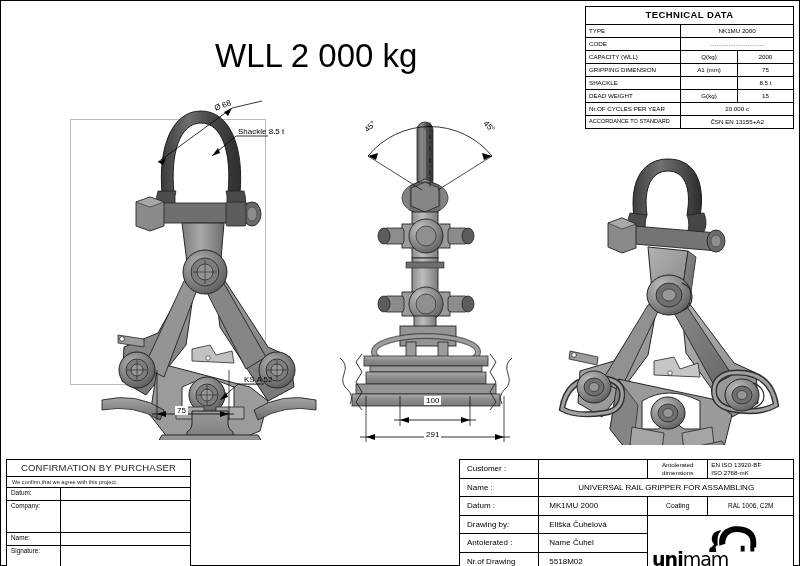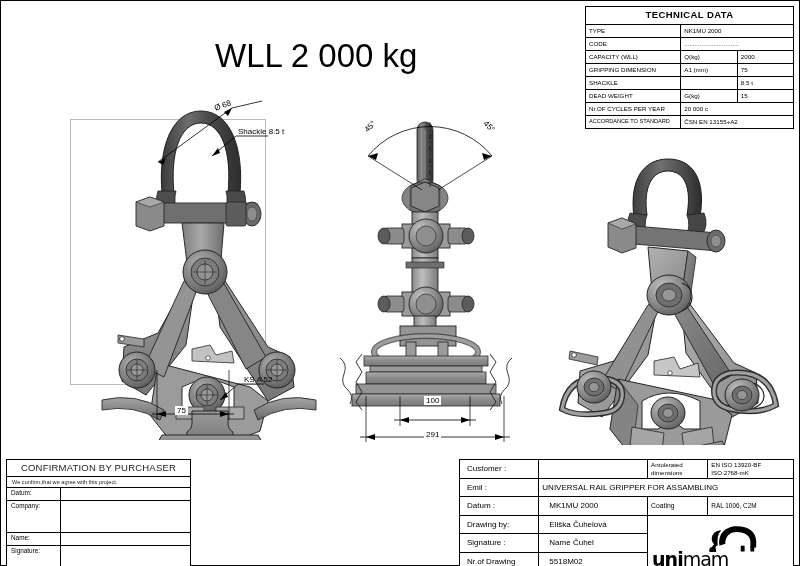--- a/index.html
+++ b/index.html
@@ -14,21 +14,21 @@
   }
 
   
   .dtable{position:absolute;border-collapse:collapse;background:#fff;}
   .dtable td{
     border:1px solid #000;padding:0 3px;
     font-size:6.2px;line-height:1.15;color:#000;
     font-family:"Liberation Sans",sans-serif;
     vertical-align:middle;white-space:nowrap;
   }
-  .dtable td.c{text-align:left;}
+  .dtable td.c{text-align:center;}
   .dtable td.l{text-align:left;}
 
   
   #tech-data{left:585px;top:6px;width:209px;}
   #tech-data td{height:12px;}
   #tech-data .thead{
     font-size:9.5px;font-weight:bold;text-align:center;letter-spacing:.4px;height:17px;
   }
 
   
@@ -507,21 +507,21 @@
         <tr>
       <td class="lbl">Customer :</td>
       <td style="width:110px;"></td>
       <td class="small c" style="width:58px;">Antolerated dimensions</td>
       <td class="small" style="width:86px;" rowspan="1">
         <span>EN ISO 13920-BF</span><br>
         <span>ISO 2768-mK</span>
       </td>
     </tr>
     <tr>
-      <td class="lbl">Emil :</td>
+      <td class="lbl">Name :</td>
       <td class="c" colspan="3">UNIVERSAL RAIL GRIPPER FOR ASSAMBLING</td>
     </tr>
     <tr>
       <td class="lbl">Datum :</td>
       <td style="padding-left:10px;margin-top:29px;">MK1MU 2000</td>
       <td class="c" style="font-size:6.8px;">Coating</td>
       <td class="c" style="font-size:6.4px;">RAL 1006, C2M</td>
     </tr>
     <tr>
       <td class="lbl">Drawing by:</td>
@@ -534,21 +534,21 @@
             <path d="M76,12 C70,12 66,16 66,21 C66,25 69,28 72,28 L72,22 C72,17 74,14 76,12 Z" fill="#000"></path>
             <path d="M69,26 C66,29 64,32 65,34 L70,34 C69,31 70,28 72,27 Z" fill="#000"></path>
             <circle cx="67" cy="33" r="3.6" fill="#000"></circle>
             <path d="M96,28 l4,0 l0,6 l-4,0 z M106,28 l4,0 l0,6 l-4,0 z" fill="#000"></path>
           </svg>
           <span class="logo-text"><span class="lo-a">uni</span><span class="lo-b">mam</span></span>
         </span>
       </td>
     </tr>
     <tr>
-      <td class="lbl">Signature :</td>
+      <td class="lbl">Antolerated :</td>
       <td style="padding-left:10px;">Name Čuhel</td>
     </tr>
     <tr>
       <td class="lbl">Nr.of Drawing</td>
       <td style="padding-left:10px;">5518M02</td>
     </tr>
   </tbody>
     </table>
 
 </div>

